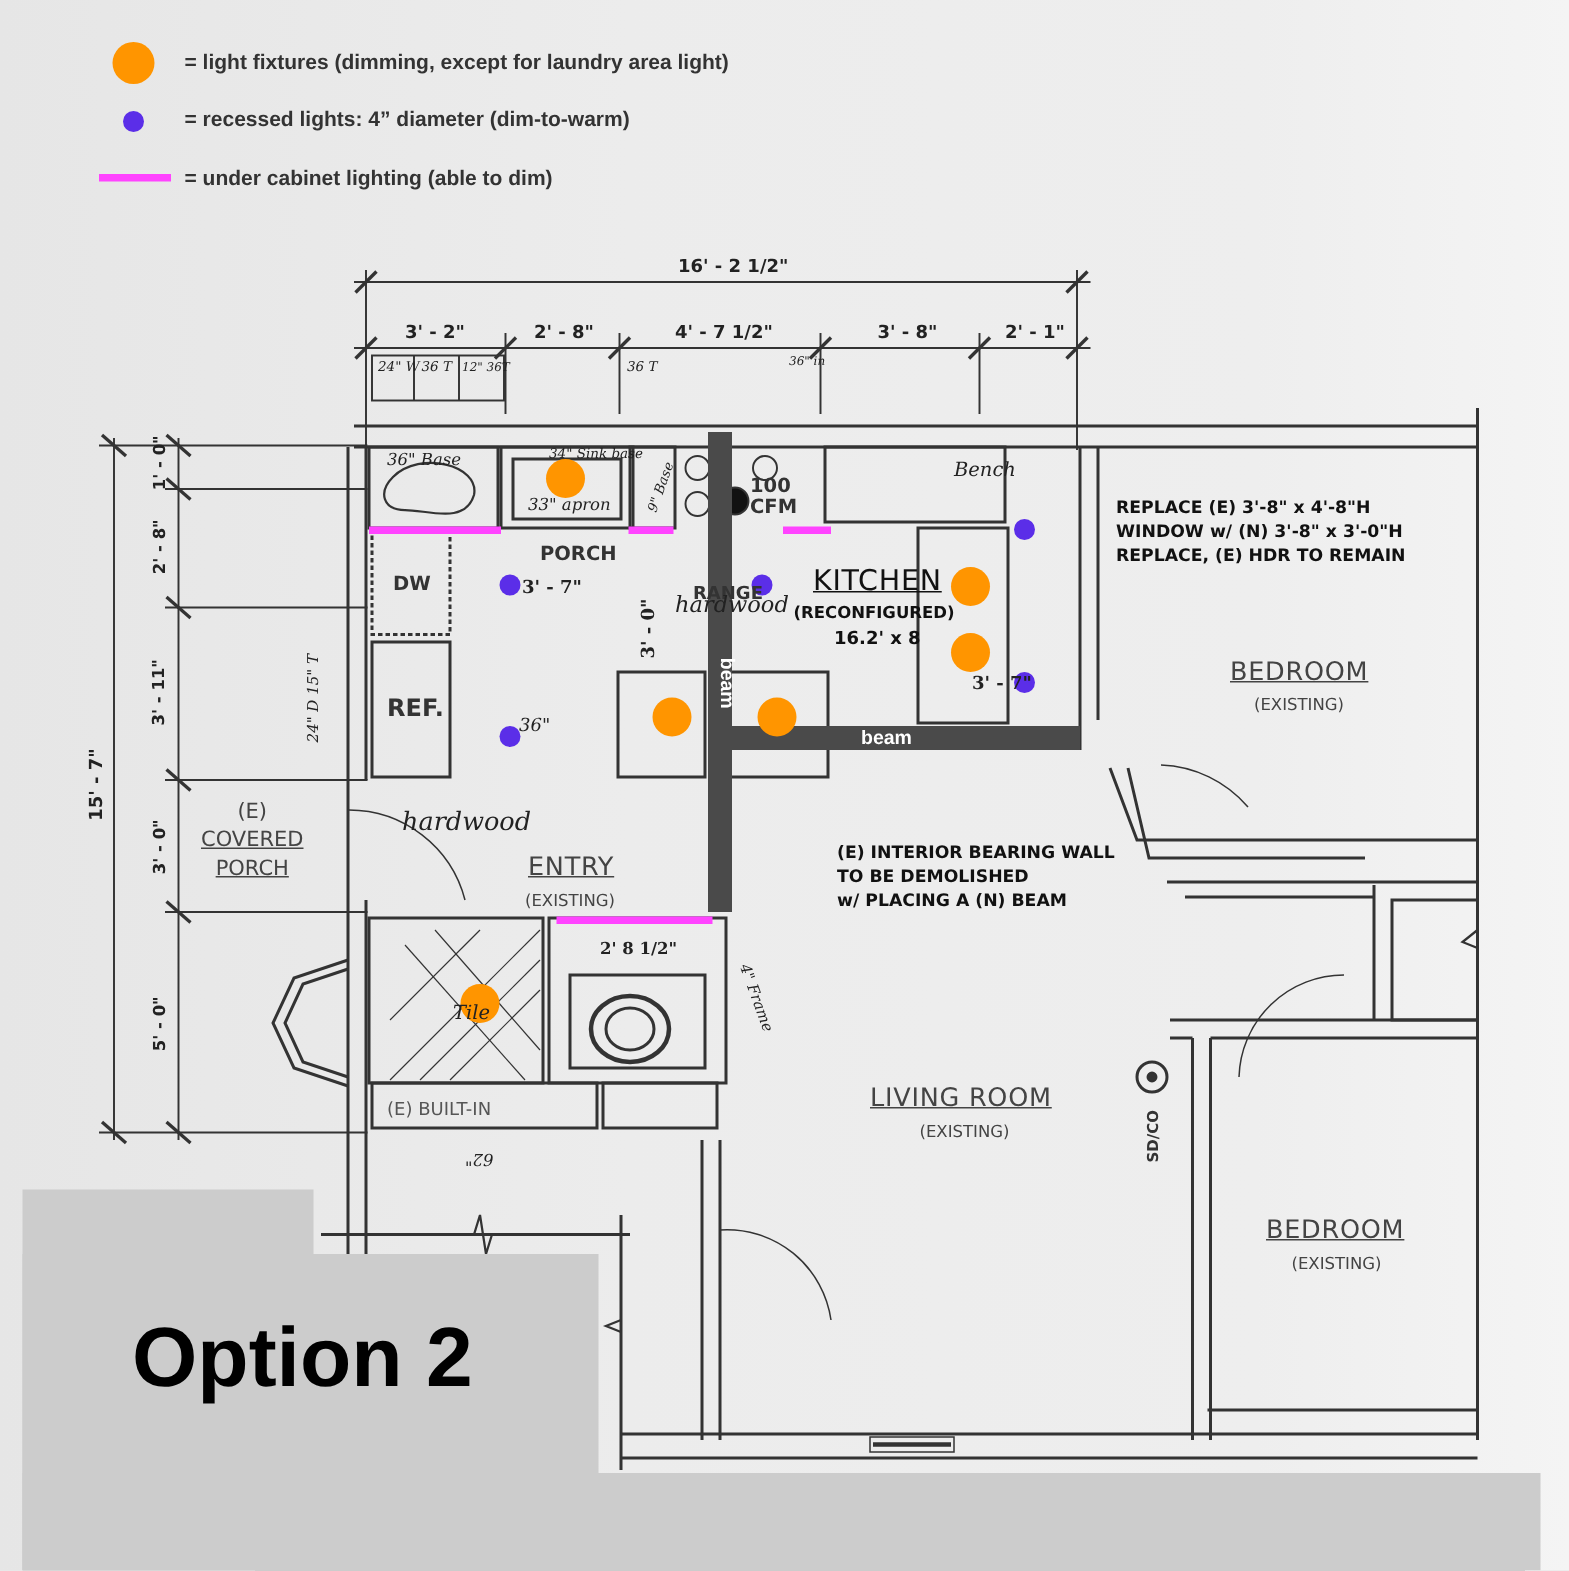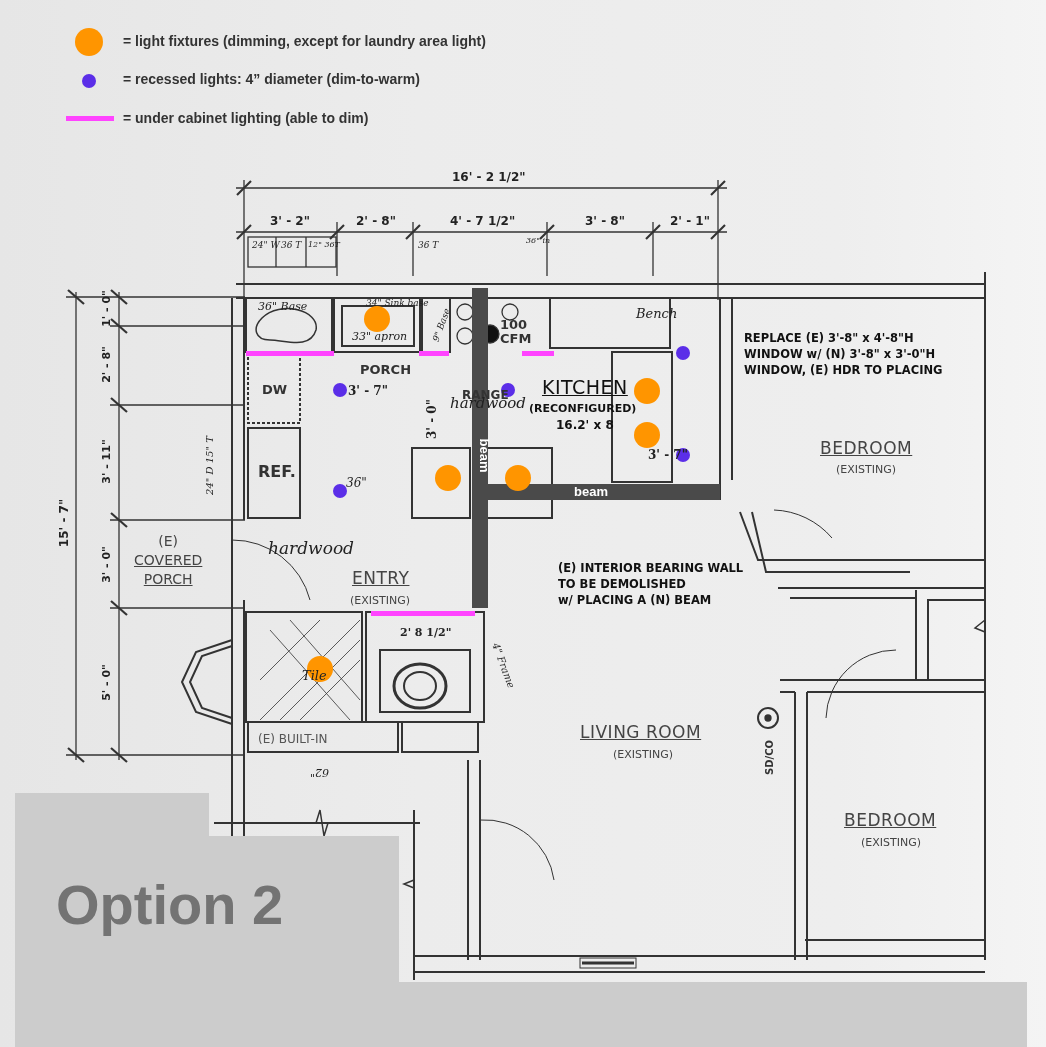--- a/index.html
+++ b/index.html
@@ -8,21 +8,21 @@
   .legend-text{position:absolute;font-weight:bold;font-size:14px;color:#333;white-space:nowrap;}
   svg{position:absolute;left:0;top:0;}
   .lbl{position:absolute;font-family:"DejaVu Sans",sans-serif;color:#333;white-space:nowrap;}
   .room{font-size:17px;text-decoration:underline;letter-spacing:0.5px;color:#444;}
   .sub{font-size:11px;color:#444;}
   .note{font-size:11.5px;font-weight:bold;color:#111;line-height:16px;}
   .dim{font-size:12px;font-weight:bold;color:#222;}
   .hand{font-family:"DejaVu Serif",serif;font-style:italic;font-size:11px;color:#222;}
   .beam-label{position:absolute;color:#fff;font-weight:bold;font-size:13px;}
   .option-panel{position:absolute;background:#cccccc;}
-  .option-title{position:absolute;left:56px;top:872px;font-size:56px;font-weight:bold;color:#737373;}
+  .option-title{position:absolute;left:88px;top:872px;font-size:56px;font-weight:bold;color:#000000;}
   .marker{position:absolute;border-radius:50%;}
 </style>
 </head>
 <body>
 
 <div class="paper"></div>
 
 <div>
   <div class="marker" style="left:75px;top:28px;width:28px;height:28px;background:#ff9500;"></div>
   <div class="legend-text" style="left:123px;top:33px;">= light fixtures (dimming, except for laundry area light)</div>
@@ -234,21 +234,21 @@
 <div class="lbl room" style="left:542px;top:376px;font-size:19px;color:#111;">KITCHEN</div>
 <div class="lbl" style="left:529px;top:402px;font-size:11px;font-weight:bold;color:#111;text-align:right;">(RECONFIGURED)</div>
 <div class="lbl" style="left:556px;top:418px;font-size:12px;font-weight:bold;color:#111;">16.2' x 8</div>
 
 <div class="beam-label" style="left:468px;top:448px;transform:rotate(90deg);">beam</div>
 <div class="beam-label" style="left:574px;top:484px;">beam</div>
 
 <div class="lbl note" style="left:744px;top:330px;">
   <div>REPLACE (E) 3'-8" x 4'-8"H</div>
   <div>WINDOW w/ (N) 3'-8" x 3'-0"H</div>
-  <div>WINDOW, (E) HDR TO PLACING</div>
+  <div>REPLACE, (E) HDR TO REMAIN</div>
 </div>
 <div class="lbl note" style="left:558px;top:560px;">
   <div>(E) INTERIOR BEARING WALL</div>
   <div>TO BE DEMOLISHED</div>
   <div>w/ PLACING A (N) BEAM</div>
 </div>
 
 <div class="lbl room" style="left:820px;top:438px;">BEDROOM</div>
 <div class="lbl sub" style="left:836px;top:463px;">(EXISTING)</div>
 <div class="lbl room" style="left:844px;top:810px;">BEDROOM</div>

